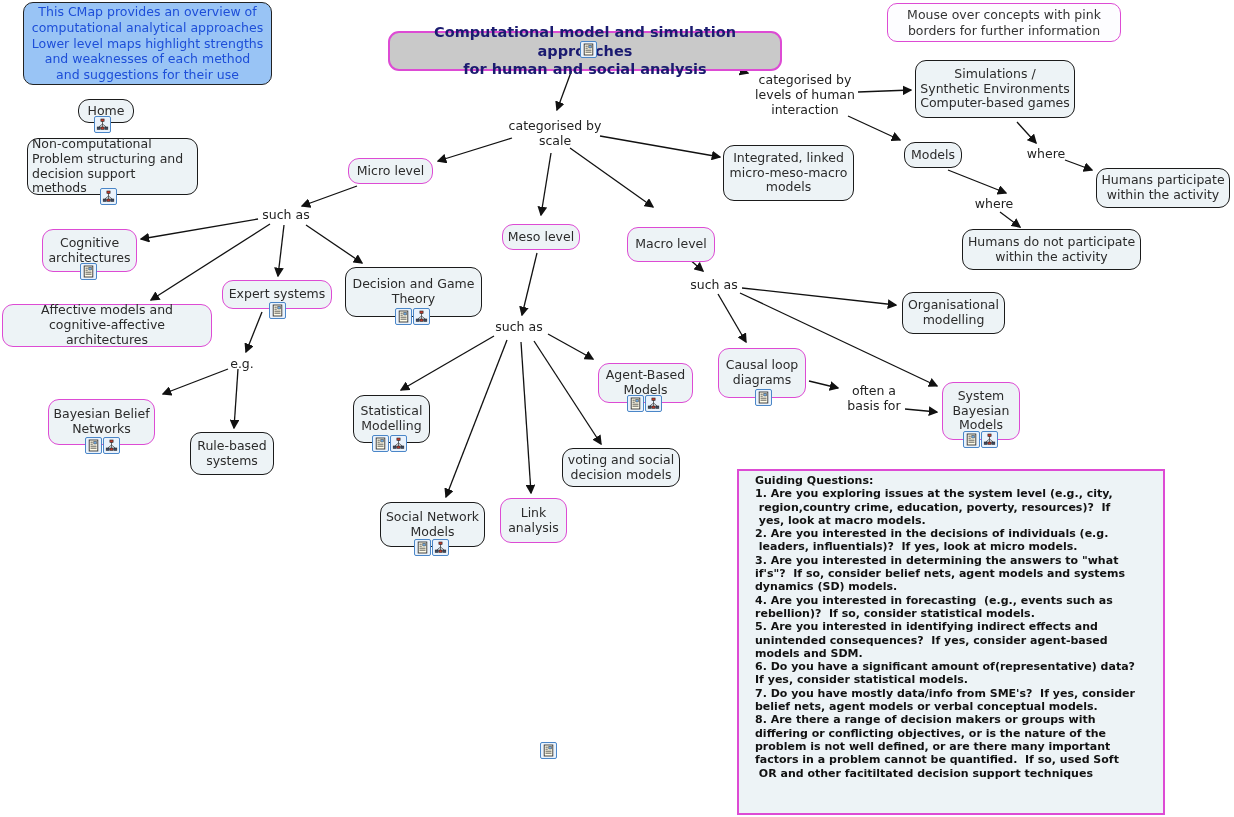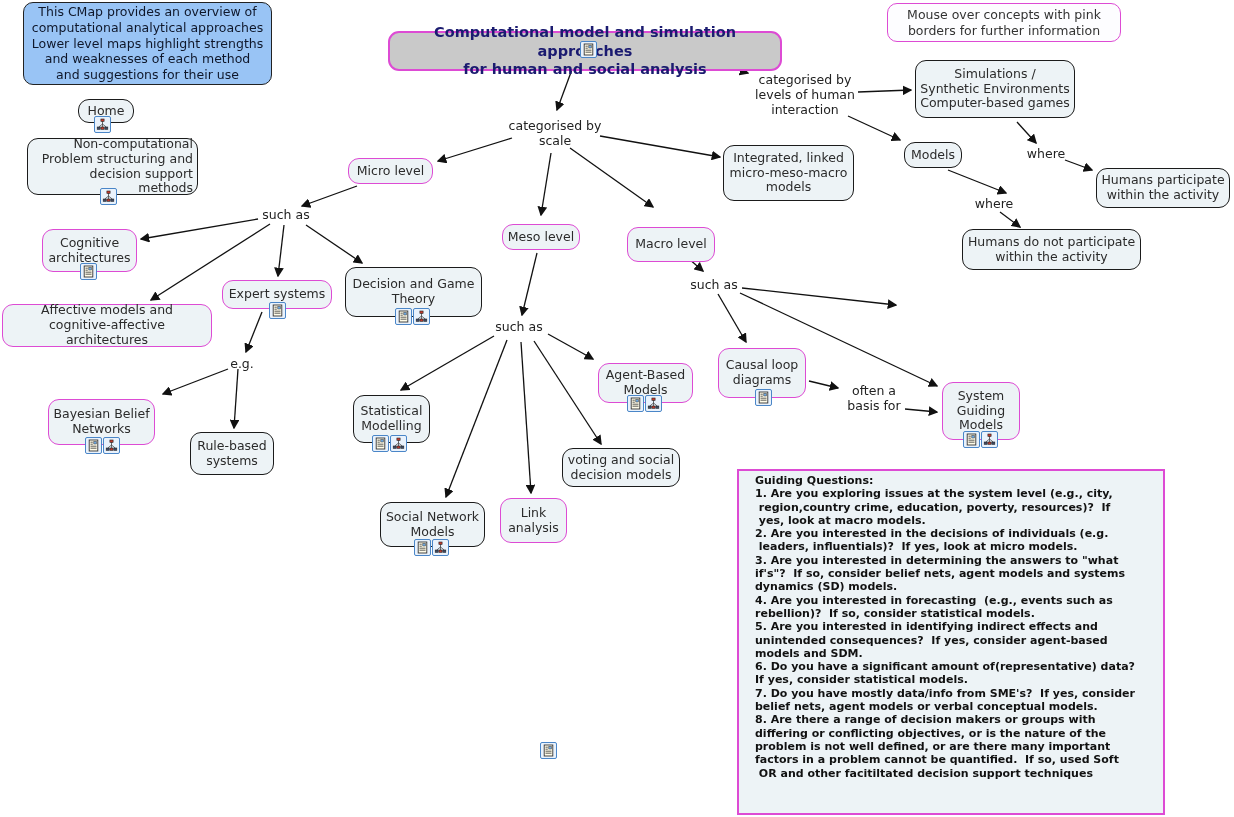--- a/index.html
+++ b/index.html
@@ -14,30 +14,30 @@
   .concept{
     position:absolute;display:flex;align-items:center;justify-content:center;
     background:var(--node-fill,#edf3f6);
     border:1.4px solid var(--node-border,#1b1b1b);
     border-radius:11px;
     font-size:12.5px;line-height:1.18;text-align:center;
     box-sizing:border-box;padding:2px 4px;
   }
   .concept.pink{border:1.6px solid var(--pink-border,#dd4bd4);}
   .concept span{white-space:pre-line;}
-  .concept.align-left{justify-content:flex-start;text-align:right;}
+  .concept.align-left{justify-content:flex-start;text-align:left;}
   .phrase{
     position:absolute;text-align:center;font-size:12.5px;line-height:1.2;
     white-space:pre-line;color:#222;
   }
   .info-box{
     position:absolute;display:flex;align-items:center;justify-content:center;
     background:var(--info-fill,#99c4f5);
     border:1.4px solid #222;border-radius:10px;
-    font-size:12.5px;line-height:1.26;text-align:center;color:#0f172a;
+    font-size:12.5px;line-height:1.26;text-align:center;color:#1d4ed8;
     box-sizing:border-box;padding:2px 6px;
   }
   .info-box span{white-space:pre-line;}
   .title-node{
     position:absolute;display:flex;align-items:center;justify-content:center;
     background:var(--title-fill,#c9c9c9);
     border:2px solid var(--pink-border,#dd4bd4);border-radius:11px;
     font-size:14.5px;font-weight:bold;line-height:1.3;text-align:center;
     color:var(--title-text,#1b1b70);
     box-sizing:border-box;white-space:pre-line;margin-top:28px;
@@ -236,29 +236,33 @@
   <div class="concept pink" style="left:598px;top:363px;width:95px;height:40px">
     <span>Agent-Based
 Models</span>
   </div>
 
   <div class="concept" style="left:562px;top:448px;width:118px;height:39px">
     <span>voting and social
 decision models</span>
   </div>
 
+  <div class="concept" style="left:902px;top:292px;width:103px;height:42px">
+    <span>Organisational
+modelling</span>
+  </div>
 
   <div class="concept pink" style="left:718px;top:348px;width:88px;height:50px">
     <span>Causal loop
 diagrams</span>
   </div>
 
   <div class="concept pink" style="left:942px;top:382px;width:78px;height:58px">
     <span>System
-Guiding
+Bayesian
 Models</span>
   </div>
 
 
   <div class="guiding-box" style="left:737px;top:469px;width:428px;height:346px">
     <span>Guiding Questions:
 1. Are you exploring issues at the system level (e.g., city,
  region,country crime, education, poverty, resources)?  If
  yes, look at macro models.
 2. Are you interested in the decisions of individuals (e.g.

